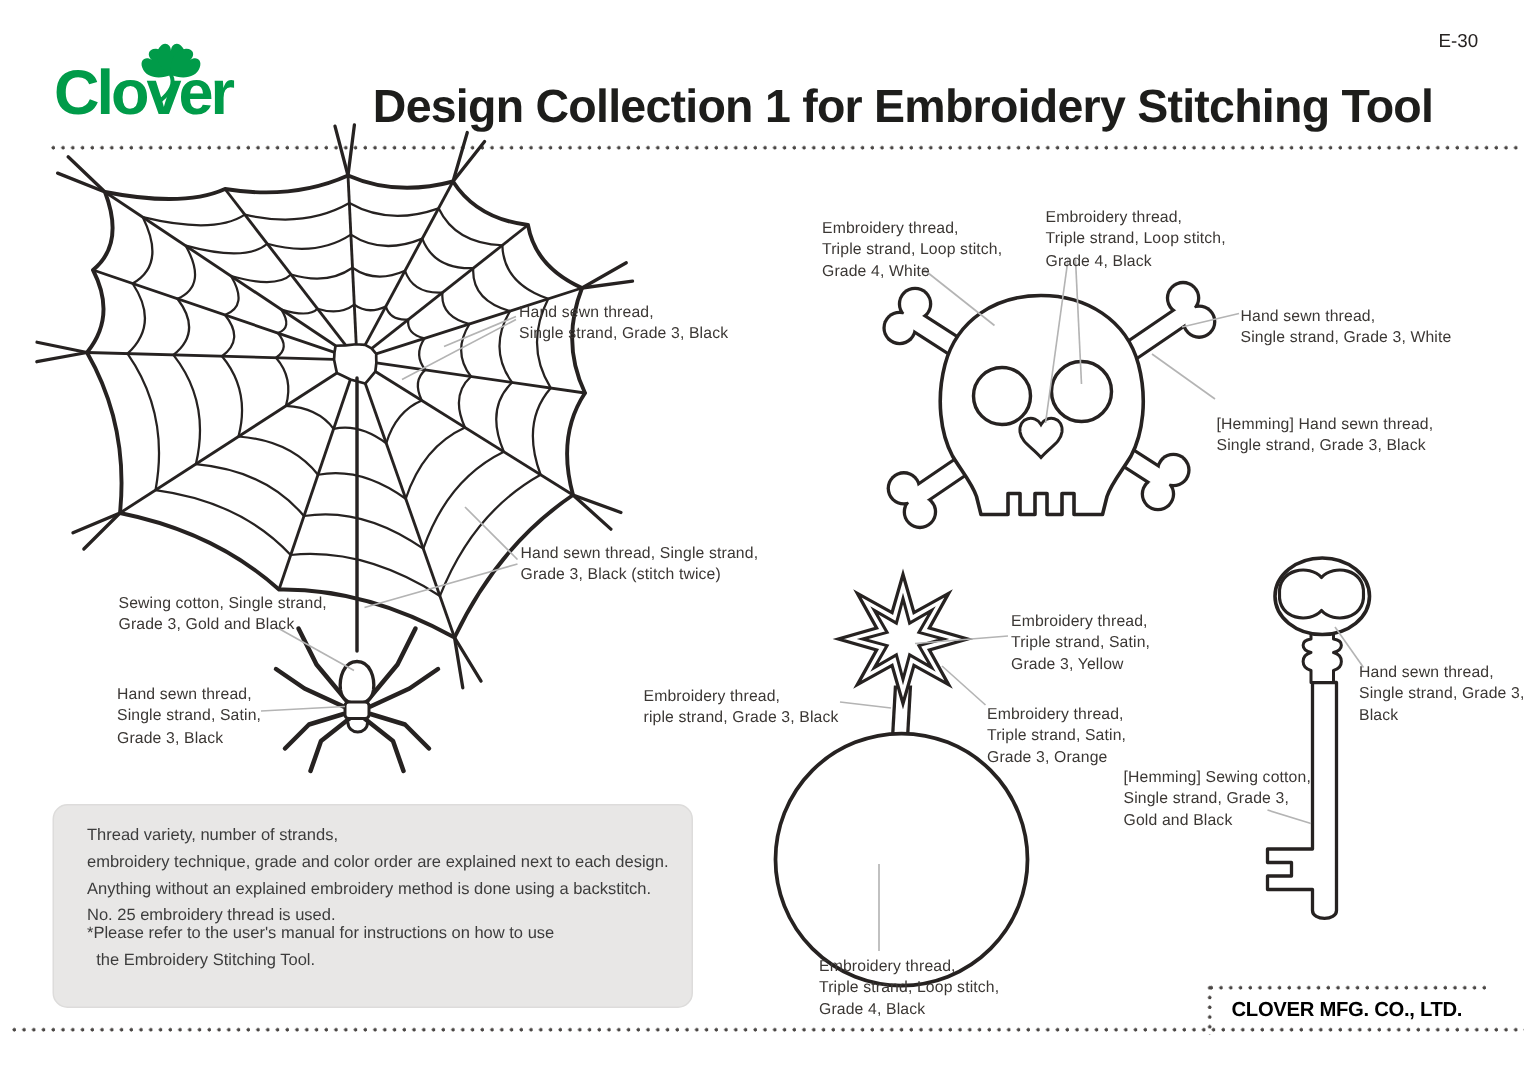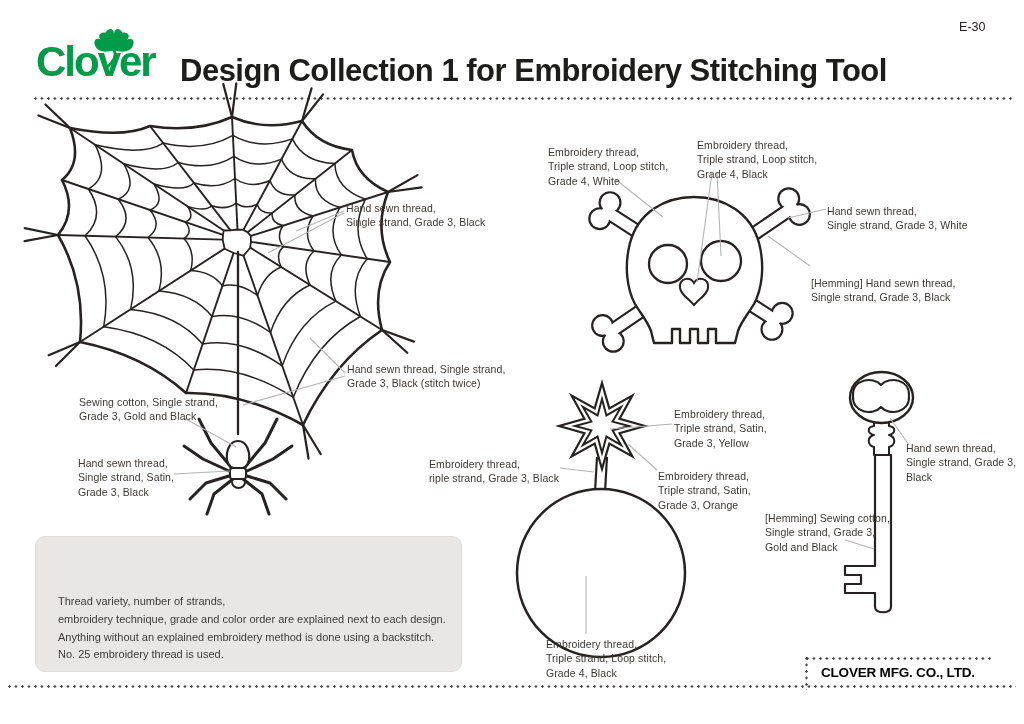--- a/index.html
+++ b/index.html
@@ -9,21 +9,21 @@
     font-family:"Liberation Sans", sans-serif;
   }
   
   .logo-text{
     position:absolute;left:36px;top:38px;
     font-size:42px;font-weight:bold;letter-spacing:-2px;color:#009b49;
   }
   .leaf-svg{position:absolute;left:84px;top:14px;}
   .page-code{position:absolute;left:959px;top:20px;font-size:12.5px;color:#262221;}
   .page-title{
-    position:absolute;left:180px;top:53px;width:844px;
+    position:absolute;left:180px;top:53px;width:844px;text-align:center;
     font-size:31px;font-weight:bold;letter-spacing:-0.5px;color:#1d1d1b;white-space:nowrap;
   }
   .dotted-h{
     position:absolute;height:3px;background-repeat:repeat-x;
     background-image:radial-gradient(circle at 1.5px 1.5px,#4a4644 1.1px,transparent 1.35px);
     background-size:6.5px 3px;
   }
   .dotted-v{
     position:absolute;width:3px;background-repeat:repeat-y;
     background-image:radial-gradient(circle at 1.5px 1.5px,#4a4644 1.1px,transparent 1.35px);
@@ -33,21 +33,21 @@
   .callout{
     position:absolute;font-size:10.5px;line-height:1.38;white-space:pre;
     color:#3b3734;letter-spacing:0.1px;
   }
   
   .info-box{
     position:absolute;left:35px;top:536px;width:427px;height:136px;
     background:#e8e7e6;border-radius:10px;border:1px solid #dddcdb;
     box-sizing:border-box;
   }
-  .info-body{position:absolute;left:22px;top:12px;font-size:11px;line-height:1.62;white-space:pre;color:#3c3c3c;margin-top:44px;}
+  .info-body{position:absolute;left:22px;top:12px;font-size:11px;line-height:1.62;white-space:pre;color:#3c3c3c;}
   .info-note{position:absolute;left:22px;top:77px;font-size:11px;line-height:1.62;white-space:pre;color:#3c3c3c;}
   
   .footer-company{
     position:absolute;left:821px;top:665px;font-size:13.5px;font-weight:bold;
     letter-spacing:-0.2px;color:#000000;white-space:nowrap;
   }
   svg{display:block;}
   #fig-layer{position:absolute;left:0;top:0;}
 </style>
 </head>
@@ -221,27 +221,29 @@
 Grade 3, Yellow</div>
 <div class="callout" style="left:658px;top:469px;">Embroidery thread,
 Triple strand, Satin,
 Grade 3, Orange</div>
 <div class="callout" style="left:546px;top:637px;">Embroidery thread,
 Triple strand, Loop stitch,
 Grade 4, Black</div>
 <div class="callout" style="left:906px;top:441px;">Hand sewn thread,
 Single strand, Grade 3,
 Black</div>
-<div class="callout" style="left:749px;top:511px;margin-left:16px;">[Hemming] Sewing cotton,
+<div class="callout" style="left:749px;top:511px;">[Hemming] Sewing cotton,
 Single strand, Grade 3,
 Gold and Black</div>
 
 <div class="info-box">
   <div class="info-body">Thread variety, number of strands,
 embroidery technique, grade and color order are explained next to each design.
 Anything without an explained embroidery method is done using a backstitch.
 No. 25 embroidery thread is used.</div>
+  <div class="info-note">*Please refer to the user's manual for instructions on how to use
+  the Embroidery Stitching Tool.</div>
 </div>
 
 <div class="dotted-h" style="left:806px;top:657px;width:187px;"></div>
 <div class="dotted-v" style="left:805px;top:657px;height:33px;"></div>
 <div class="footer-company">CLOVER MFG. CO., LTD.</div>
 <div class="dotted-h" style="left:8px;top:685px;width:1008px;"></div>
 
 </body></html>

